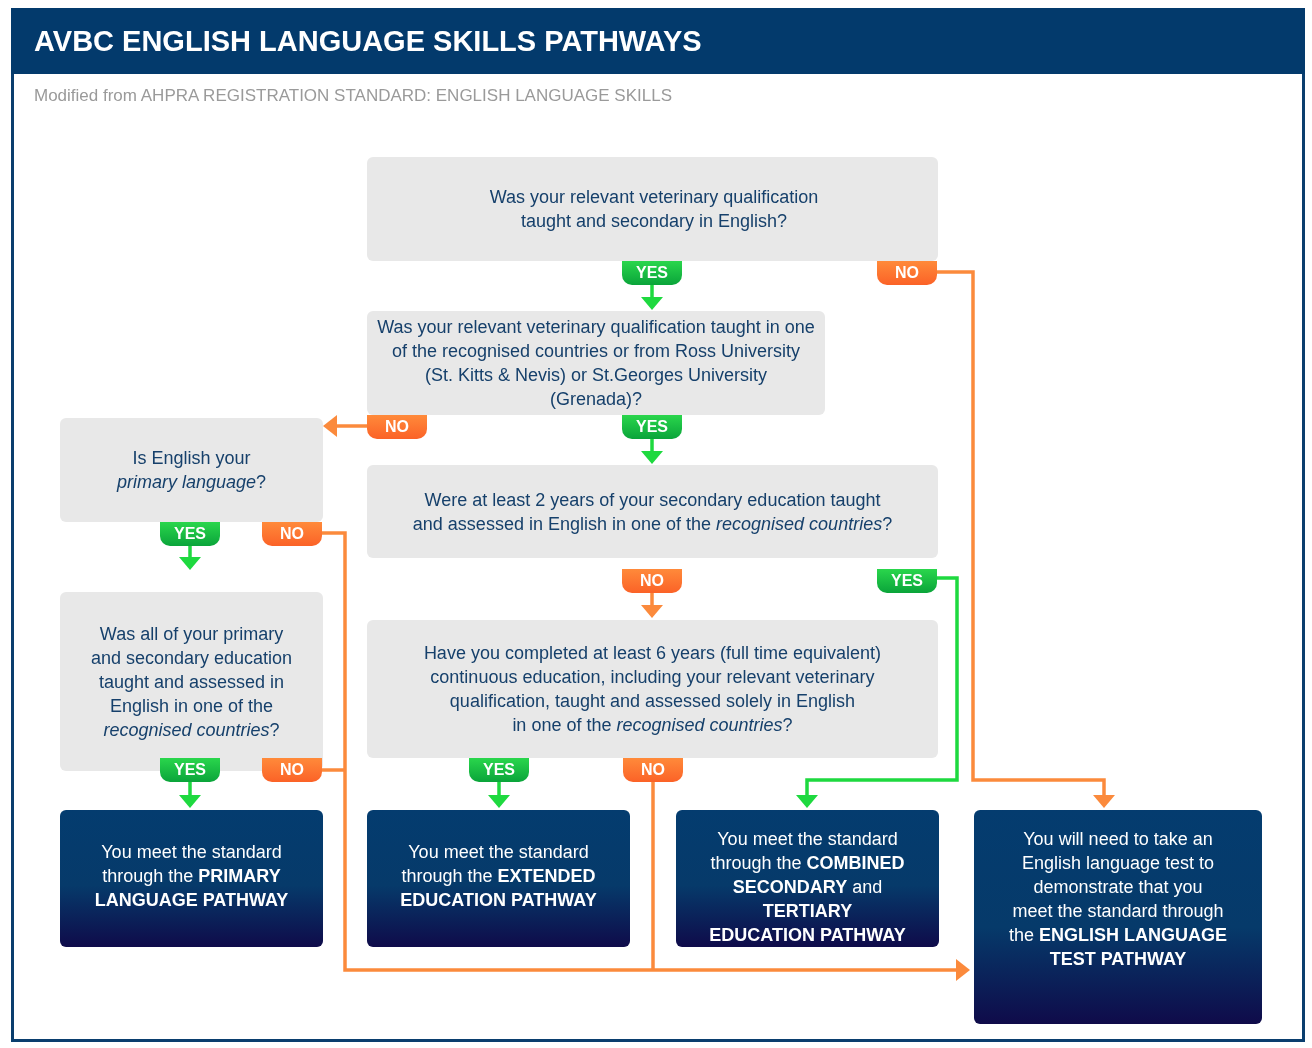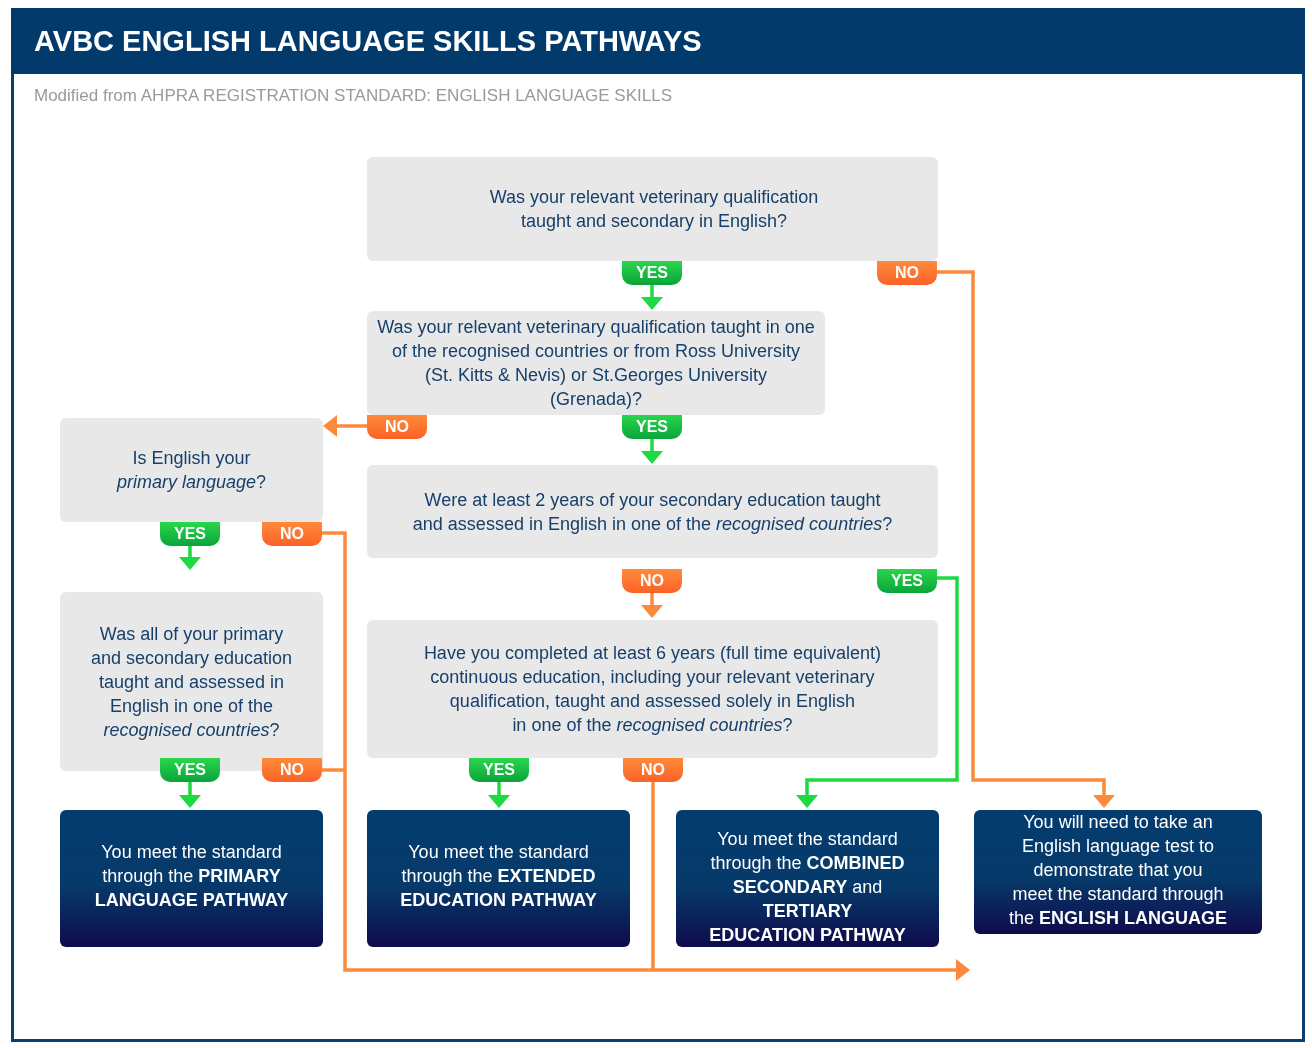--- a/index.html
+++ b/index.html
@@ -141,21 +141,21 @@
 
 <div class="rbox" style="left:676px; top:810px; width:263px; height:137px; padding-top:17px;">
   <div>
     <div>You meet the standard</div>
     <div><span>through the </span><b>COMBINED</b></div>
     <div><b>SECONDARY</b><span> and </span><b>TERTIARY</b></div>
     <div><b>EDUCATION PATHWAY</b></div>
   </div>
 </div>
 
-<div class="rbox" style="left:974px; top:810px; width:288px; height:124px; ">
+<div class="rbox" style="left:974px; top:810px; width:288px; height:214px; padding-top:17px;">
   <div>
     <div>You will need to take an</div>
     <div>English language test to</div>
     <div>demonstrate that you</div>
     <div>meet the standard through</div>
     <div><span>the </span><b>ENGLISH LANGUAGE</b></div>
     <div><b>TEST PATHWAY</b></div>
   </div>
 </div>
 

